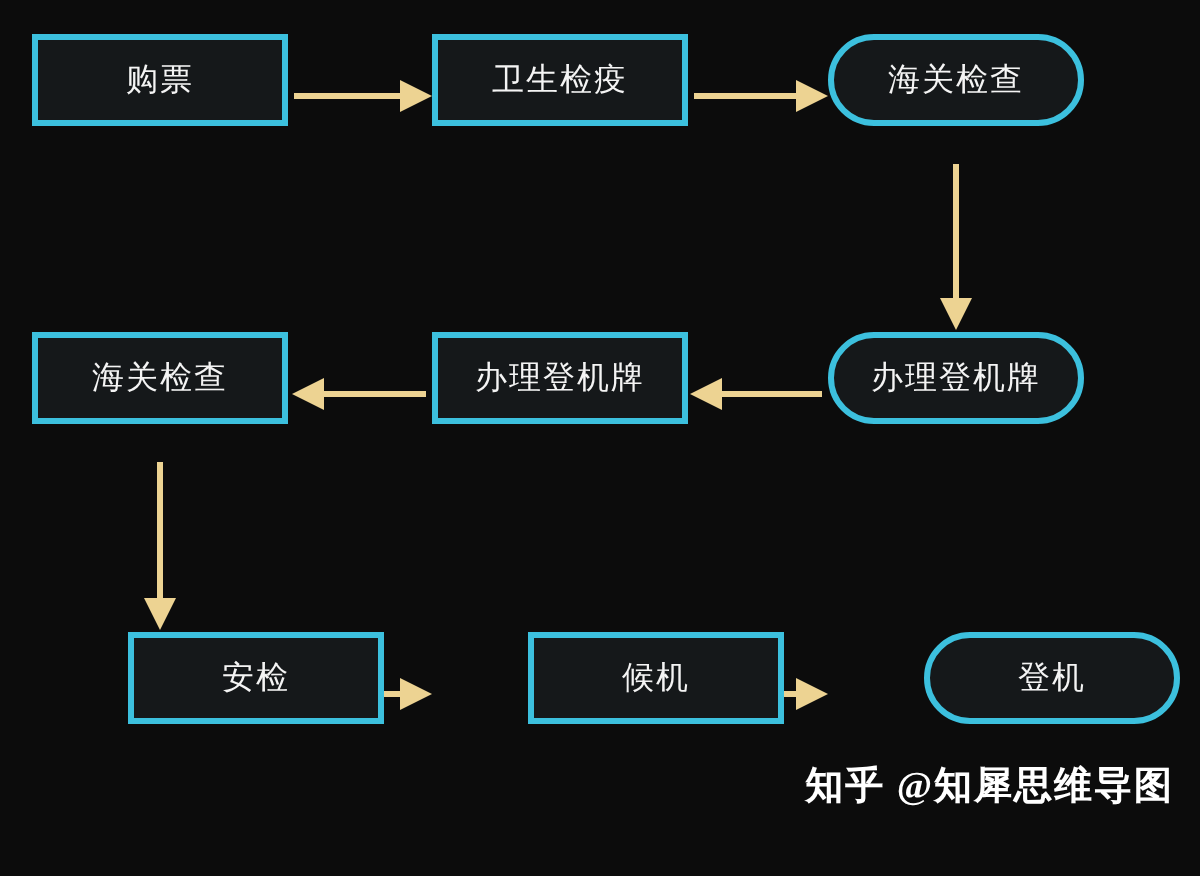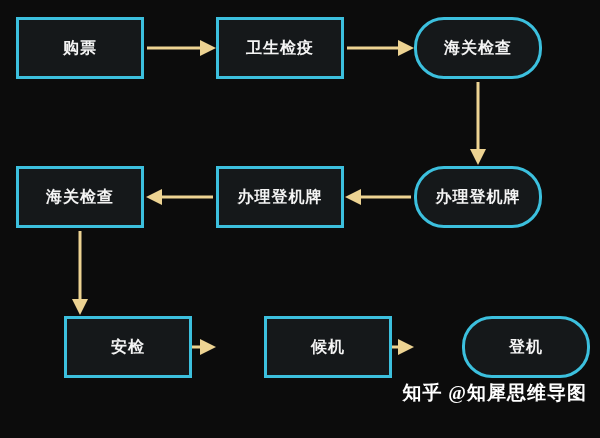--- a/index.html
+++ b/index.html
@@ -29,29 +29,29 @@
   .arrow-layer line {
     stroke: var(--arrow);
     stroke-width: 3;
   }
   .arrow-layer polygon {
     fill: var(--arrow);
   }
   .node {
     position: absolute;
     width: 128px;
-    height: 62px;
+    height: 46px;
     background: var(--box-fill);
     border: 3px solid var(--box-border);
     display: flex;
     align-items: center;
     justify-content: center;
     color: var(--text);
     font-size: 16px;
-    font-weight: 700;
+    font-weight: 400;
     letter-spacing: 1px;
     white-space: nowrap;
   }
   
   .r1 { top: 17px; }
   .r2 { top: 166px; }
   .r3 { top: 316px; margin-left: 48px; }
   .c1 { left: 16px; }
   .c2 { left: 216px; }
   .c3 { left: 414px; border-radius: 30px; }

